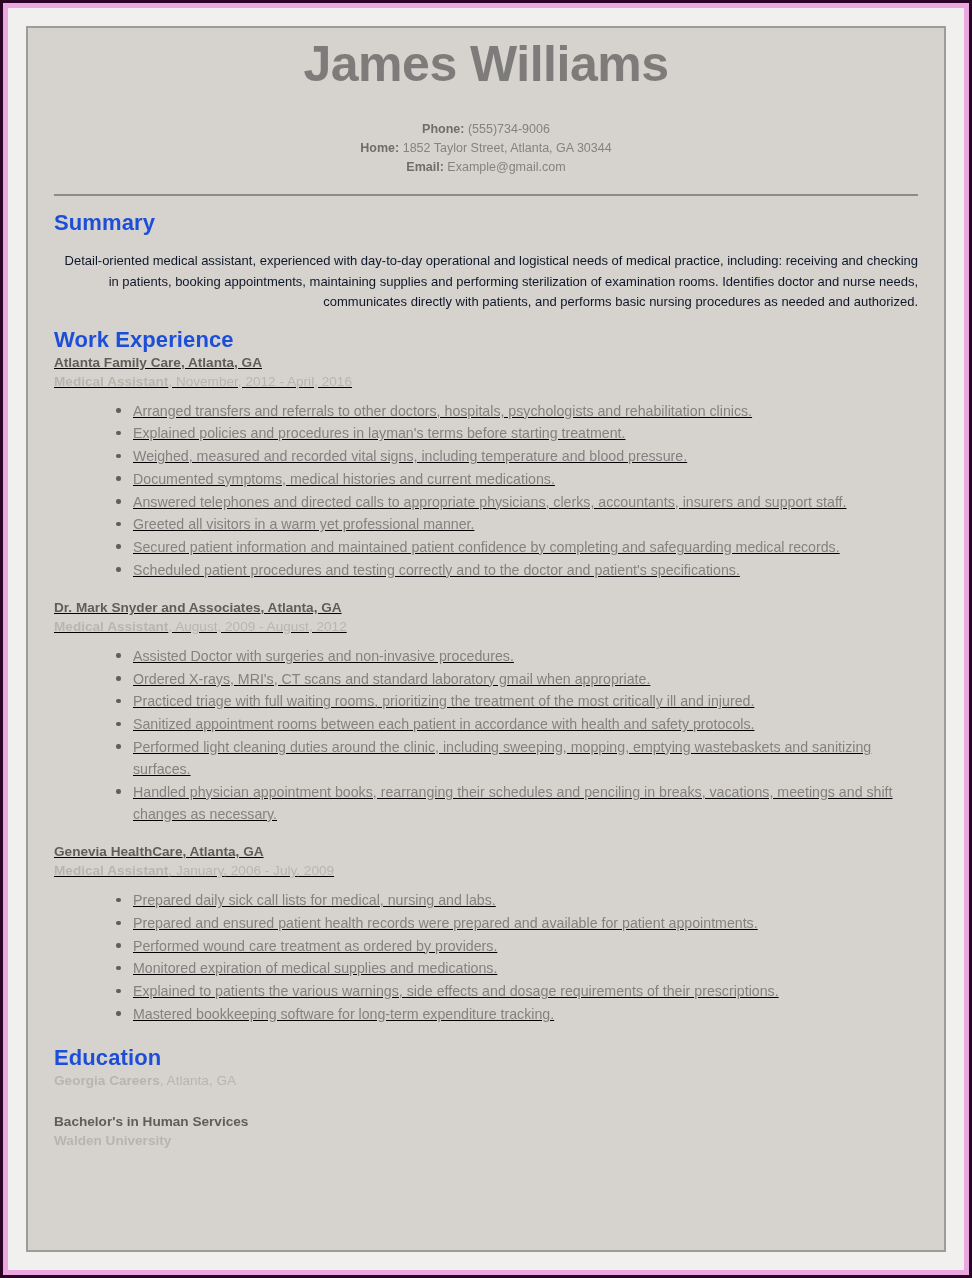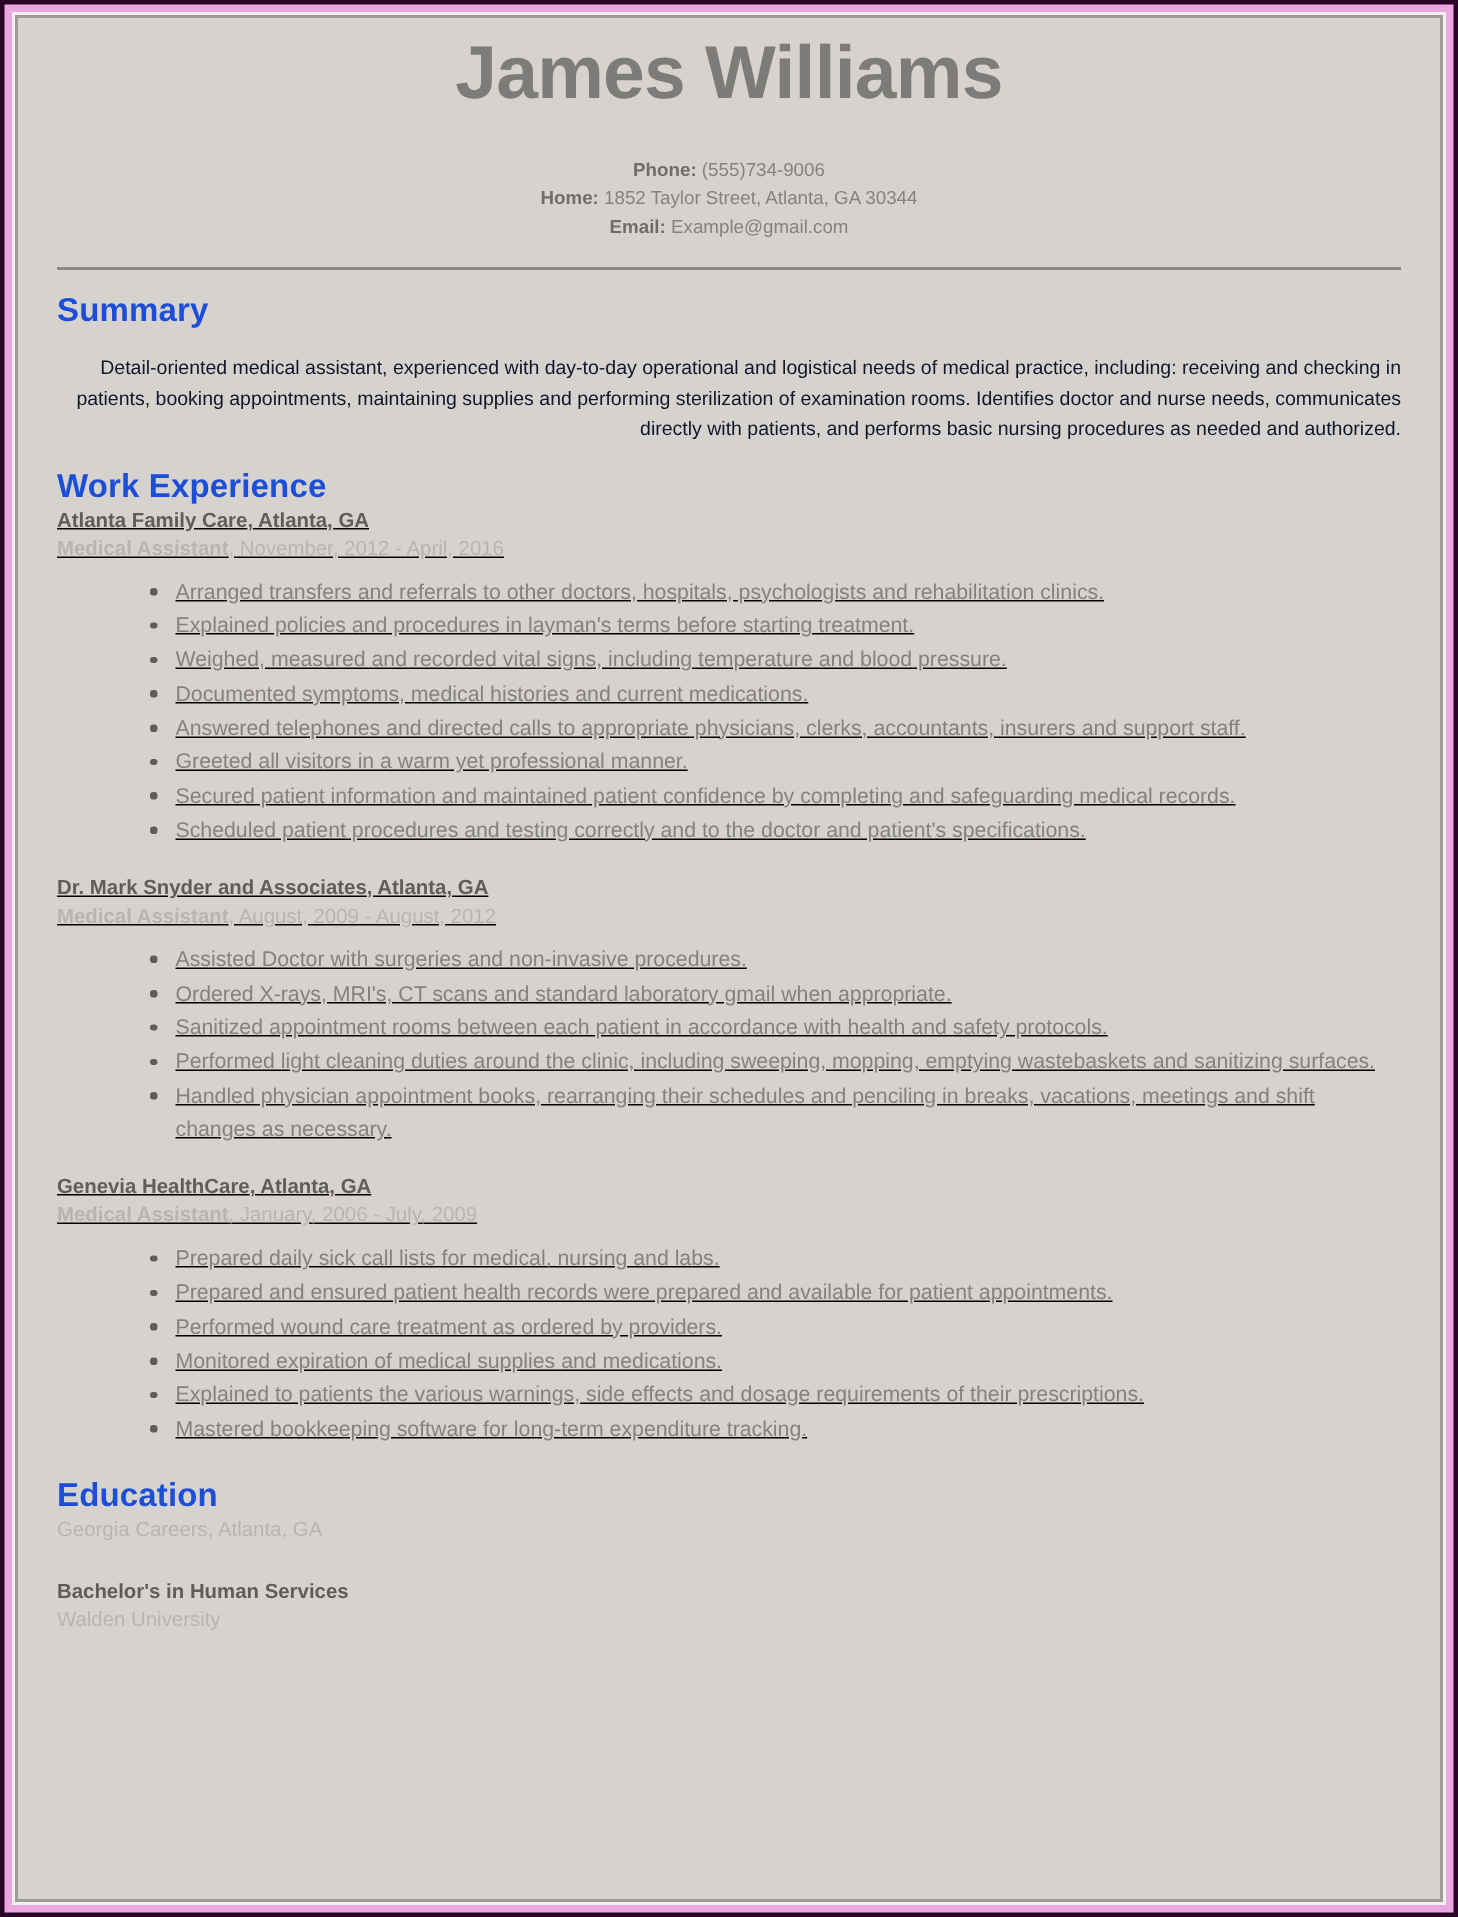--- a/index.html
+++ b/index.html
@@ -30,21 +30,21 @@
     height: 100%;
     background: #eba8e0;
     padding: 5px;
   }
   
   #white-gap {
     box-sizing: border-box;
     width: 100%;
     height: 100%;
     background: #f2f0ee;
-    padding: 2px;
+    padding: 18px;
   }
   
   #gray-rule {
     box-sizing: border-box;
     width: 100%;
     height: 100%;
     border: 2px solid #9e9c99;
     background: #d6d3cf;
   }
 
@@ -153,21 +153,21 @@
     font-size: 13.6px;
     font-weight: bold;
     color: #5f5d5b;
     line-height: 1.4;
   }
   .edu-school {
     font-size: 13.6px;
     color: #b8b5b1;
     line-height: 1.4;
   }
-  .edu-school .school-name { font-weight: normal; }
+  .edu-school .school-name { font-weight: bold; }
 </style>
 </head>
 <body>
 
 <div id="page-frame">
   <div id="pink-band">
     <div id="white-gap">
       <div id="gray-rule">
 
         <div id="resume">
@@ -220,20 +220,21 @@
             <div class="job">
               <div class="job-org">
                 <span>Dr. Mark Snyder and Associates</span><span class="org-loc">, Atlanta, GA</span>
               </div>
               <div class="job-meta">
                 <span class="role">Medical Assistant</span><span>, August, 2009 - August, 2012</span>
               </div>
               <ul class="bullets">
                 <li>Assisted Doctor with surgeries and non-invasive procedures.</li>
                 <li>Ordered X-rays, MRI's, CT scans and standard laboratory gmail when appropriate.</li>
+                <li>Practiced triage with full waiting rooms, prioritizing the treatment of the most critically ill and injured.</li>
                 <li>Sanitized appointment rooms between each patient in accordance with health and safety protocols.</li>
                 <li>Performed light cleaning duties around the clinic, including sweeping, mopping, emptying wastebaskets and sanitizing surfaces.</li>
                 <li>Handled physician appointment books, rearranging their schedules and penciling in breaks, vacations, meetings and shift changes as necessary.</li>
               </ul>
             </div>
 
             <div class="job">
               <div class="job-org">
                 <span>Genevia HealthCare</span><span class="org-loc">, Atlanta, GA</span>
               </div>

